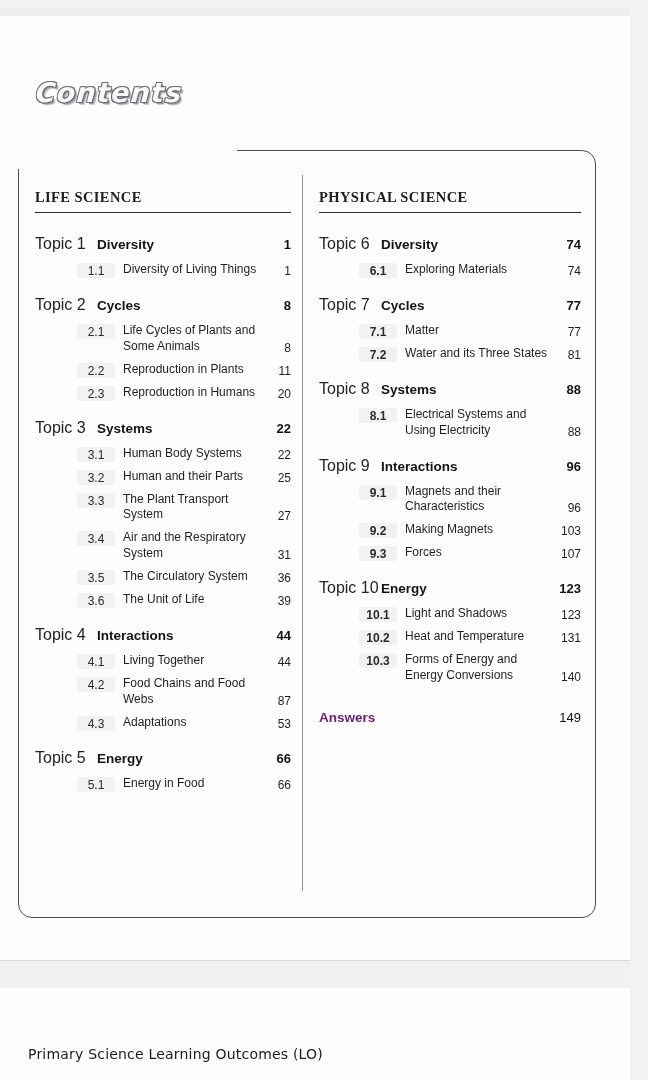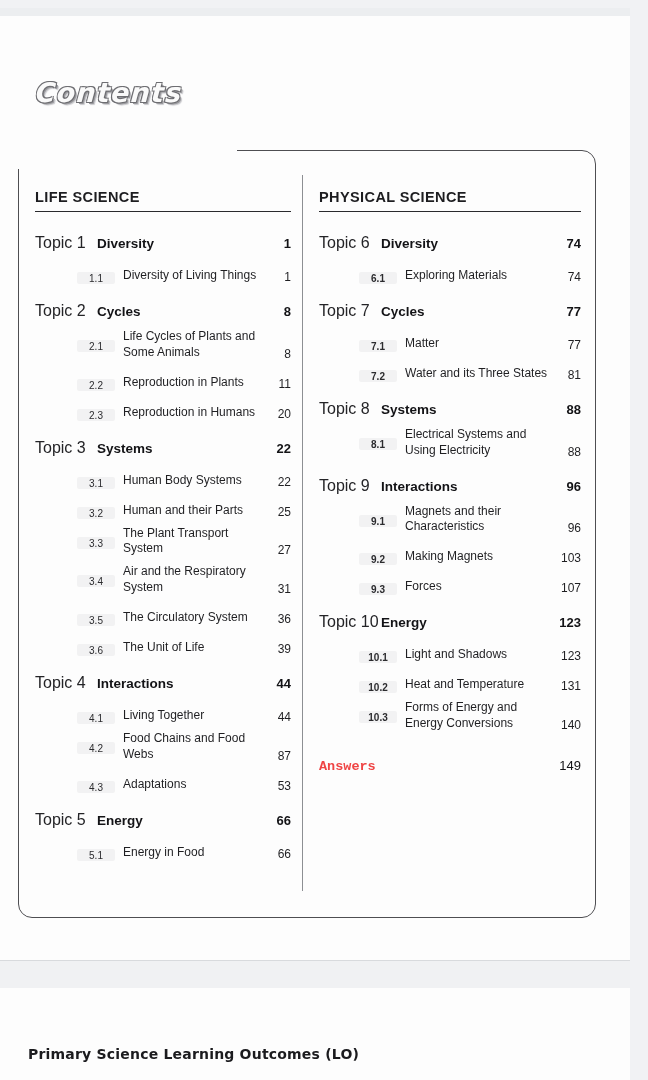--- a/index.html
+++ b/index.html
@@ -119,21 +119,21 @@
     width: 100%; height: 100%;
   }
   .col {
     position: absolute;
     top: 38px;
   }
   .col-left  { left: 16px;  width: 256px; }
   .col-right { left: 300px; width: 262px; }
 
   .col-head {
-    font-family: Liberation Sans, sans-serif;
+    font-family: Liberation Serif, serif;
     font-size: 14.5px;
     font-weight: 700;
     letter-spacing: 0.4px;
     color: #1d1d20;
     padding-bottom: 6px;
     border-bottom: 1.4px solid #2a2a2d;
     margin-bottom: 22px;
     white-space: nowrap;
   }
 
@@ -168,28 +168,28 @@
 
   
   .sub-row {
     display: flex;
     align-items: flex-end;
     margin-bottom: 7px;
   }
   .sub-num {
     flex: 0 0 38px;
     width: 38px;
-    font-size: 10px;
+    font-size: 12px;
     color: #2b2b2e;
     text-align: center;
     background: #f2f2f3;
     border-radius: 2px;
     padding: 1px 0 0 0;
     align-self: flex-start;
-    margin-top: 11px;
+    margin-top: 1px;
   }
   .sub-title {
     flex: 1 1 auto;
     font-size: 12px;
     color: #1f1f22;
     line-height: 1.32;
     padding-left: 8px;
   }
   .sub-page {
     flex: 0 0 30px;
@@ -203,39 +203,38 @@
   
   .answers-row {
     display: flex;
     align-items: baseline;
     margin-top: 26px;
   }
   .answers-label {
     flex: 1 1 auto;
     font-size: 13.5px;
     font-weight: 700;
-    color: #ef4444;
-    font-family: Liberation Mono, monospace;
+    color: #701a75;
   }
   .answers-page {
     flex: 0 0 34px;
     text-align: right;
     font-size: 13px;
     font-weight: 400;
     color: #131316;
   }
 
   
   .next-page-heading {
     position: absolute;
     left: 28px;
     top: 1046px;
     font-family: "DejaVu Sans", sans-serif;
     font-size: 14px;
-    font-weight: 700;
+    font-weight: 400;
     letter-spacing: 0.2px;
     color: #1b1b1e;
     white-space: nowrap;
   }
 </style>
 </head>
 <body>
 
 <div id="scan">
 

